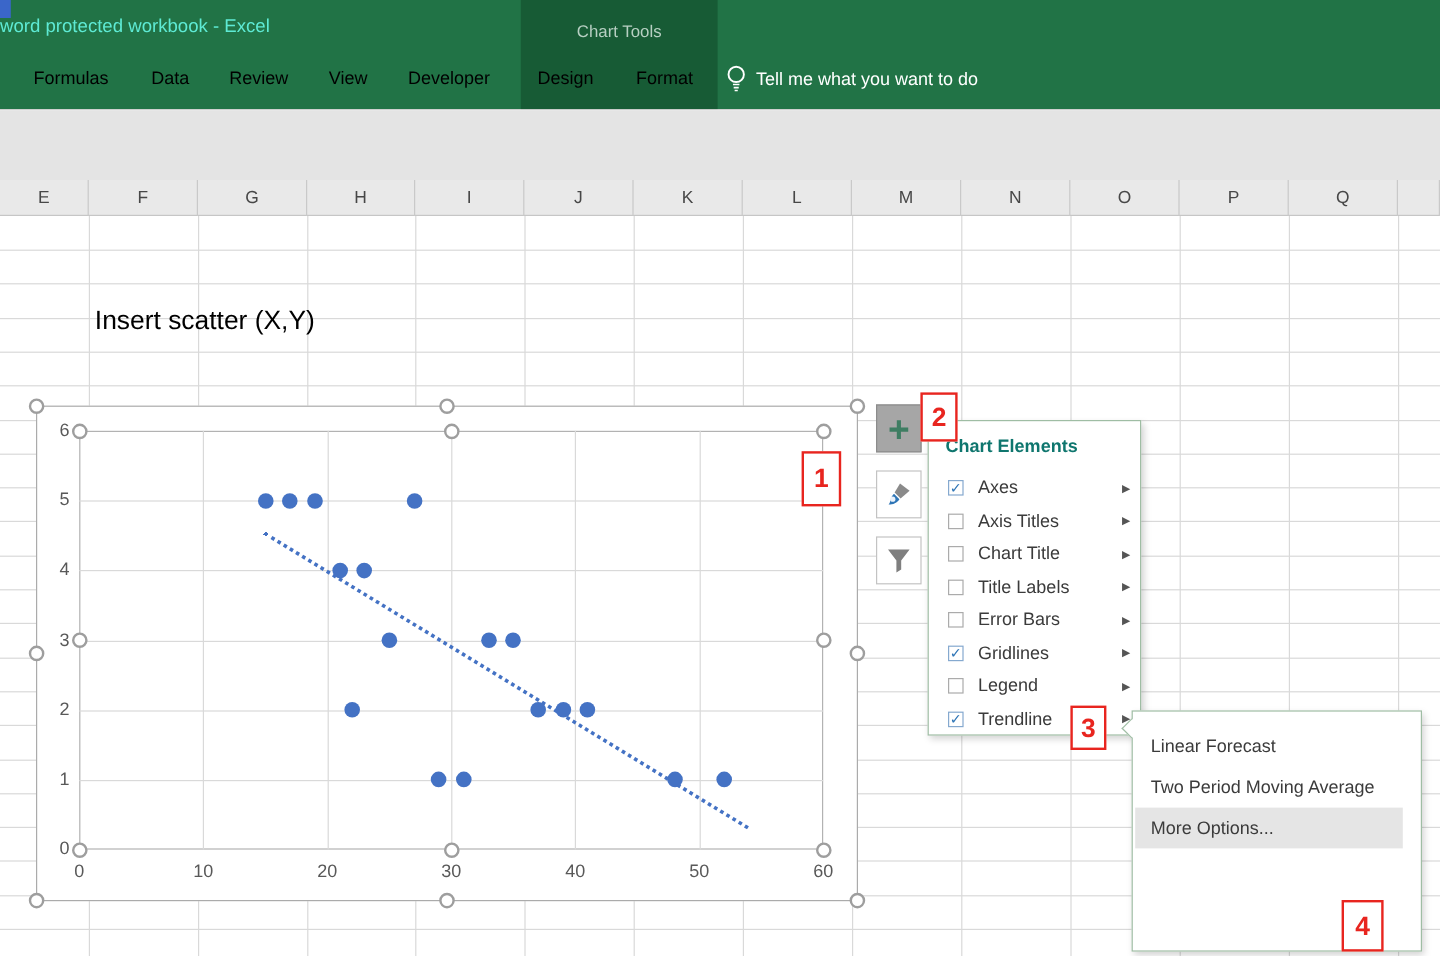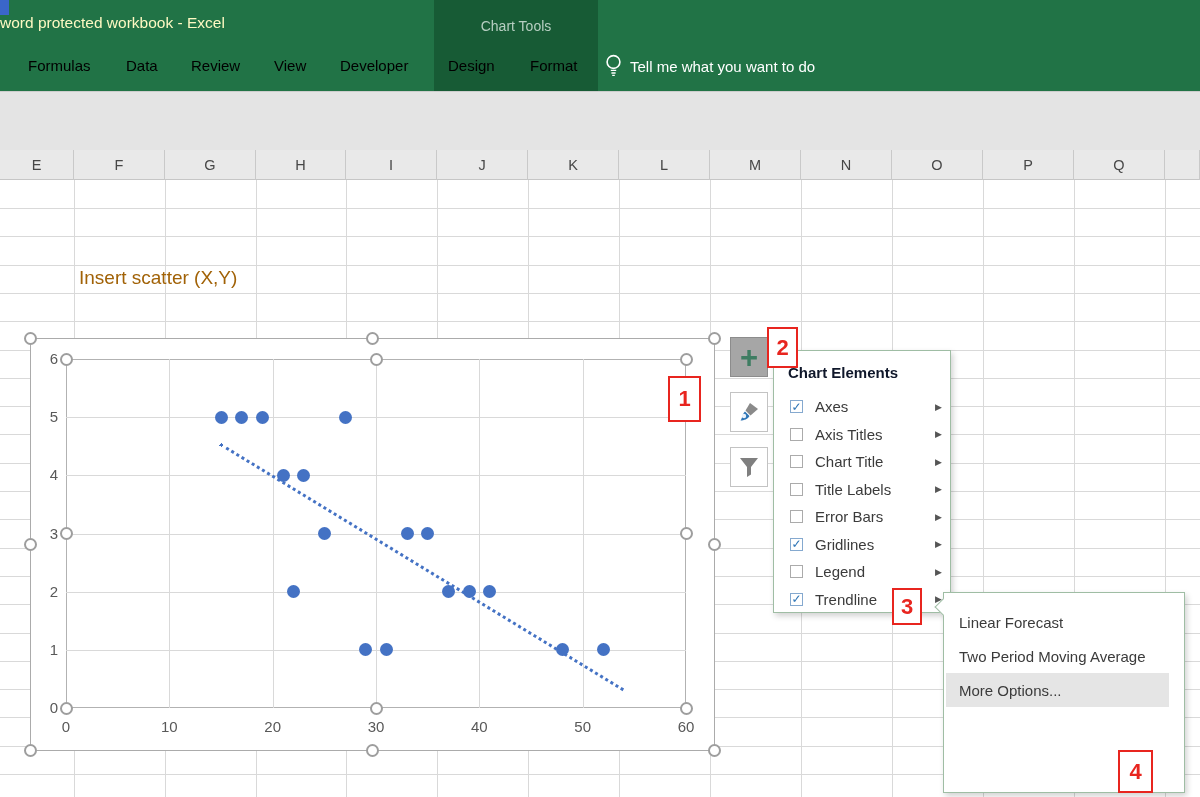--- a/index.html
+++ b/index.html
@@ -7,21 +7,21 @@
   body {
     position: relative; overflow: hidden; background:#fff;
     font-family: "Liberation Sans", sans-serif;
     -webkit-font-smoothing: antialiased;
   }
   .abs { position:absolute; }
 
   
   .titlebar { left:0; top:0; width:1200px; height:91px; background:#217346; }
   .qat-fragment { left:0; top:0; width:9px; height:15px; background:#3a66c9; }
-  .win-title { left:0; top:14px; color:#fef9c3; font-size:15.5px; white-space:nowrap; }
+  .win-title { left:0; top:14px; color:#5eead4; font-size:15.5px; white-space:nowrap; }
   .ctx-block { left:434px; top:0; width:164px; height:91px; background:#175b35; }
   .ctx-label { left:434px; top:18px; width:164px; text-align:center; color:#b7cfc2; font-size:14px; }
   .ribbon-tab { top:57px; color:#000000; font-size:15px; cursor:default; white-space:nowrap; }
   .tellme { left:604px; top:53px; display:flex; align-items:center; gap:7px; color:#fff; font-size:15px; }
   .ribbon-divider { left:0; top:91px; width:1200px; height:1px; background:#cdcdcd; }
 
   
   .fbar { left:0; top:92px; width:1200px; height:58px; background:#e4e4e4; }
   .namebox { left:-42px; top:104px; width:68px; height:39px; background:#fff; border:1px solid #c8c8c8; }
   .namebox-arrow { left:4px; top:112px; color:#555; font-size:13px; }
@@ -34,21 +34,21 @@
 
   
   .col-headers { left:0; top:150px; width:1200px; height:30px; background:#e9e9e9; border-bottom:1px solid #c6c6c6; }
   .col-cell { position:absolute; top:0; height:30px; display:flex; align-items:center; justify-content:center;
               color:#474747; font-size:14.5px; border-right:1px solid #c9c9c9; }
 
   
   .sheet { left:0; top:180px; width:1200px; height:617px; background:#fff; }
   .gridline-v { position:absolute; top:0; width:1px; height:617px; background:#d9d9d9; }
   .gridline-h { position:absolute; left:0; width:1200px; height:1px; background:#d9d9d9; }
-  .cell-text { left:79px; top:267px; font-size:19px; color:#a16207; white-space:nowrap; }
+  .cell-text { left:79px; top:254px; font-size:22px; color:#000000; white-space:nowrap; }
 
   
   .chart-frame { left:30px; top:338px; width:685px; height:413px; background:#fff; border:1px solid #ababab; }
   .plot-area  { left:66px; top:359px; width:620px; height:349px; border:1px solid #b2b2b2; background:transparent; }
   .chart-gridline-h { position:absolute; height:1px; background:#d9d9d9; }
   .chart-gridline-v { position:absolute; width:1px; background:#d9d9d9; }
   .tick-y { position:absolute; width:32px; text-align:right; color:#595959; font-size:15px; }
   .tick-x { position:absolute; width:44px; text-align:center; color:#595959; font-size:15px; }
   .pt { position:absolute; width:13px; height:13px; border-radius:50%; }
   .trendline { position:absolute; border-top:3px dotted; transform-origin:0 0; }
@@ -57,21 +57,21 @@
   
   .side-btn { width:38px; height:40px; display:flex; align-items:center; justify-content:center; }
   .btn-plus { left:730px; top:337px; background:#a6a6a6; border:1px solid #8c8c8c;
               color:#3e7d62; font-size:31px; font-weight:bold; line-height:1; }
   .btn-brush { left:730px; top:392px; background:#fff; border:1px solid #c3c3c3; }
   .btn-filter { left:730px; top:447px; background:#fff; border:1px solid #c3c3c3; }
 
   
   .ce-popup { left:773px; top:350px; width:178px; height:263px; background:#fff;
               border:1px solid #9fbda4; box-shadow:2px 3px 6px rgba(0,0,0,0.18); }
-  .ce-title { padding:13px 0 0 14px; font-size:15px; font-weight:bold; color:#0f172a; }
+  .ce-title { padding:13px 0 0 14px; font-size:15px; font-weight:bold; color:#0f766e; }
   .ce-items { position:absolute; left:0; top:42px; width:100%; }
   .ce-item { height:27.5px; display:flex; align-items:center; padding:0 8px 0 16px; }
   .ce-check { width:13px; height:13px; background:#fff; border:1px solid #ababab; flex:0 0 auto;
               display:flex; align-items:center; justify-content:center; font-size:12px; color:#2e75b6; line-height:1; }
   .ce-check.checked { border-color:#85a9cf; }
   .ce-label { margin-left:12px; font-size:15px; color:#3b3b3b; white-space:nowrap; }
   .ce-arrow { margin-left:auto; font-size:9px; color:#555; }
 
   
   .tl-submenu { left:943px; top:592px; width:242px; height:201px; background:#fff;

